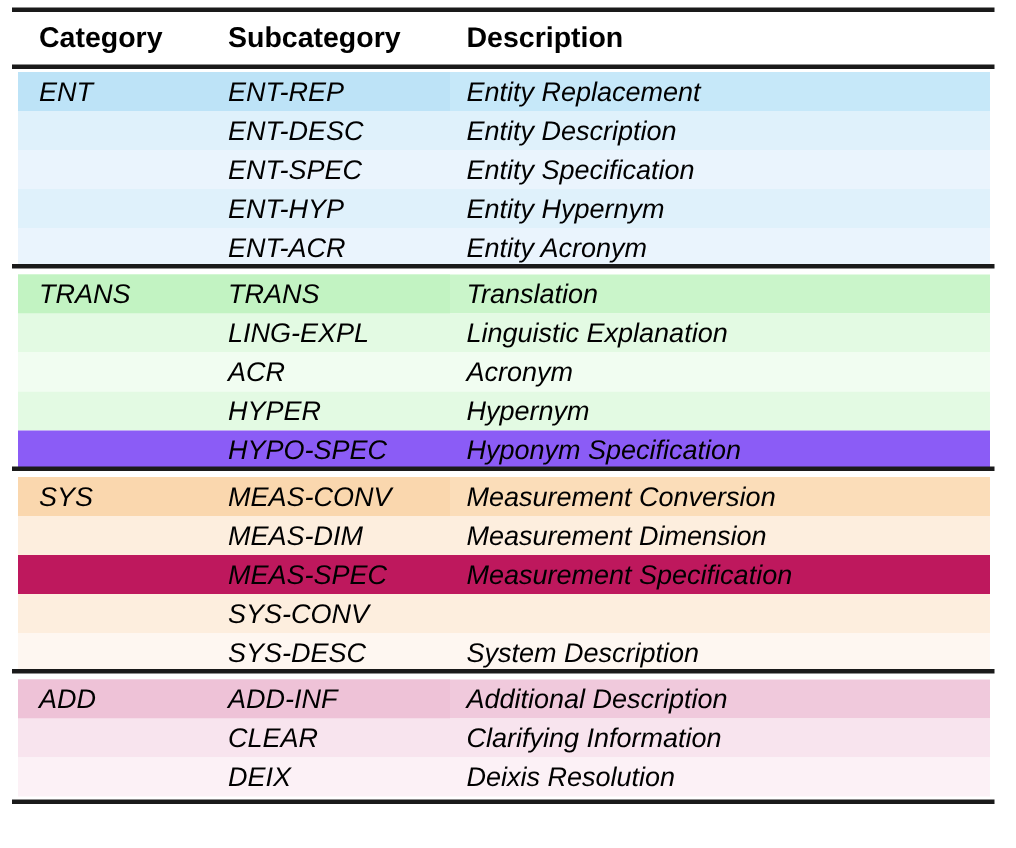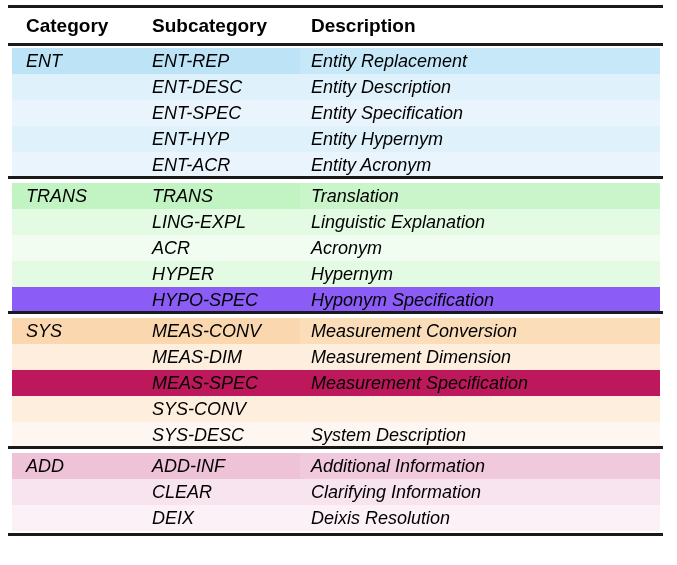--- a/index.html
+++ b/index.html
@@ -181,21 +181,21 @@
           <div class="cell cell-cat"></div>
           <div class="cell cell-sub">SYS-DESC</div>
           <div class="cell cell-desc">System Description</div>
         </div>
       </div>
       <div class="group" style="top: 453px;">
         <div class="row lead" style="background: rgb(240, 201, 220);">
           <div class="lead-wash" style="background: rgb(238, 194, 215);"></div>
           <div class="cell cell-cat">ADD</div>
           <div class="cell cell-sub">ADD-INF</div>
-          <div class="cell cell-desc">Additional Information</div>
+          <div class="cell cell-desc">Additional Description</div>
         </div>
         <div class="row" style="background: rgb(248, 228, 238);">
           <div class="cell cell-cat"></div>
           <div class="cell cell-sub">CLEAR</div>
           <div class="cell cell-desc">Clarifying Information</div>
         </div>
         <div class="row" style="background: rgb(252, 241, 246);">
           <div class="cell cell-cat"></div>
           <div class="cell cell-sub">DEIX</div>
           <div class="cell cell-desc">Deixis Resolution</div>

